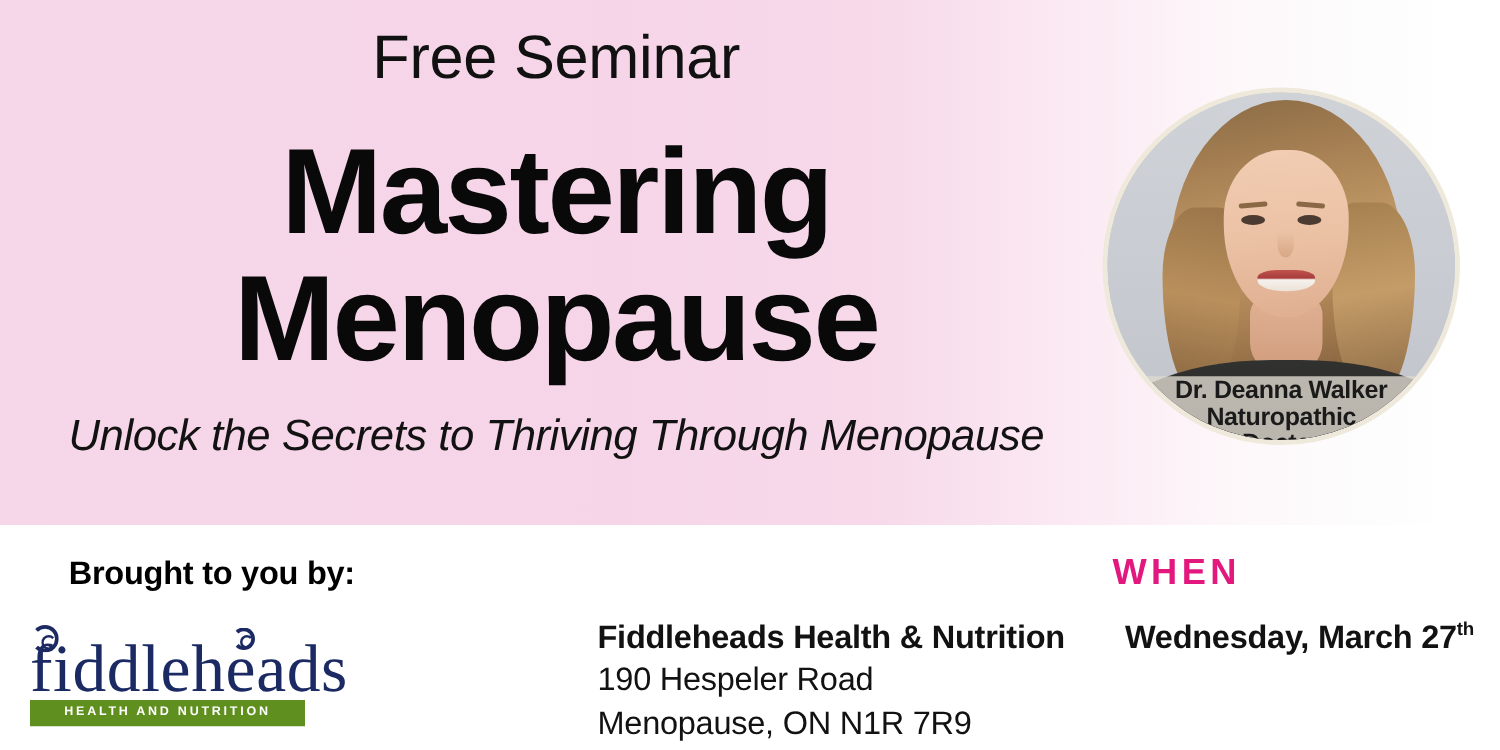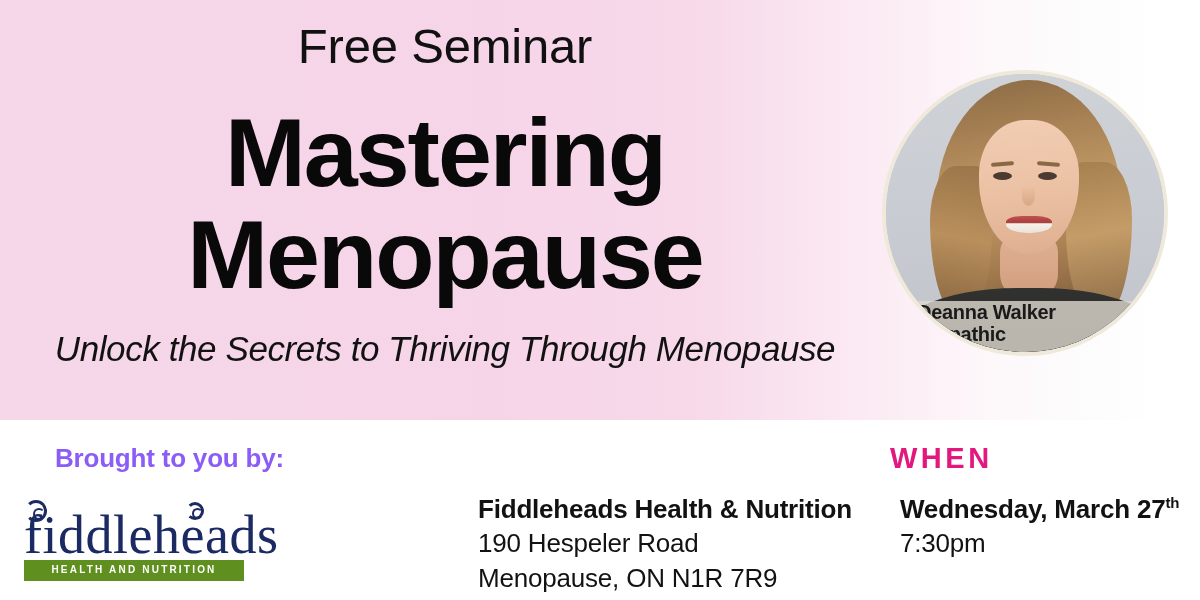--- a/index.html
+++ b/index.html
@@ -169,21 +169,21 @@
     position: absolute;
     left: 0; right: 0;
     top: 227px;
     height: 59px;
     background: rgba(222, 217, 207, 0.80);
   }
   .caption-text {
     position: absolute;
     left: 0; right: 0;
     top: 228px;
-    text-align: left;
+    text-align: center;
     font-size: 20px;
     font-weight: 700;
     line-height: 1.08;
     color: #1a1a1a;
     letter-spacing: -0.3px;
     z-index: 3;
   }
 
   
   .footer {
@@ -197,21 +197,21 @@
   .sponsors {
     position: absolute;
     left: 0; top: 0;
     width: 440px; height: 180px;
   }
   .brought-label {
     position: absolute;
     left: 55px; top: 23px;
     font-size: 26px;
     font-weight: 700;
-    color: #8b5cf6;
+    color: #000000;
     letter-spacing: -0.2px;
   }
   .logo-row {
     position: absolute;
     left: 12px; top: 72px;
     width: 420px; height: 96px;
   }
 
   
   .fiddleheads-logo {
@@ -421,18 +421,17 @@
         <div class="line strong">Fiddleheads Health &amp; Nutrition</div>
         <div class="line">190 Hespeler Road</div>
         <div class="line">Menopause, ON N1R 7R9</div>
       </div>
     </div>
 
     <div class="when-col">
       <div class="kicker">WHEN</div>
       <div class="info-lines">
         <div class="line strong"><span>Wednesday, March 27</span><span class="sup">th</span></div>
-        <div class="line">7:30pm</div>
       </div>
     </div>
 
   </div>
 </div>
 
 </body></html>

